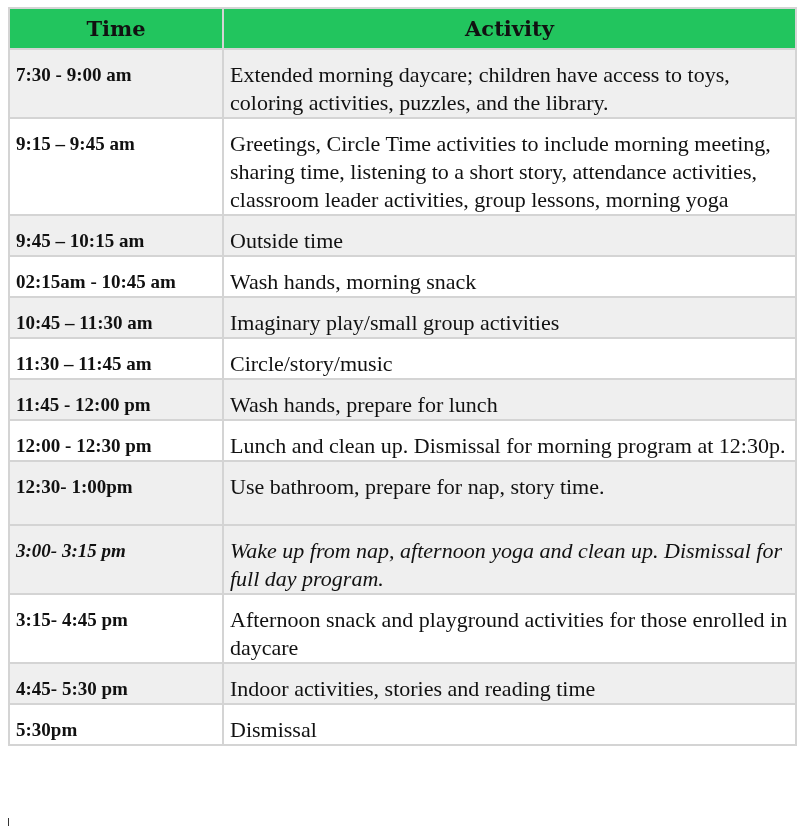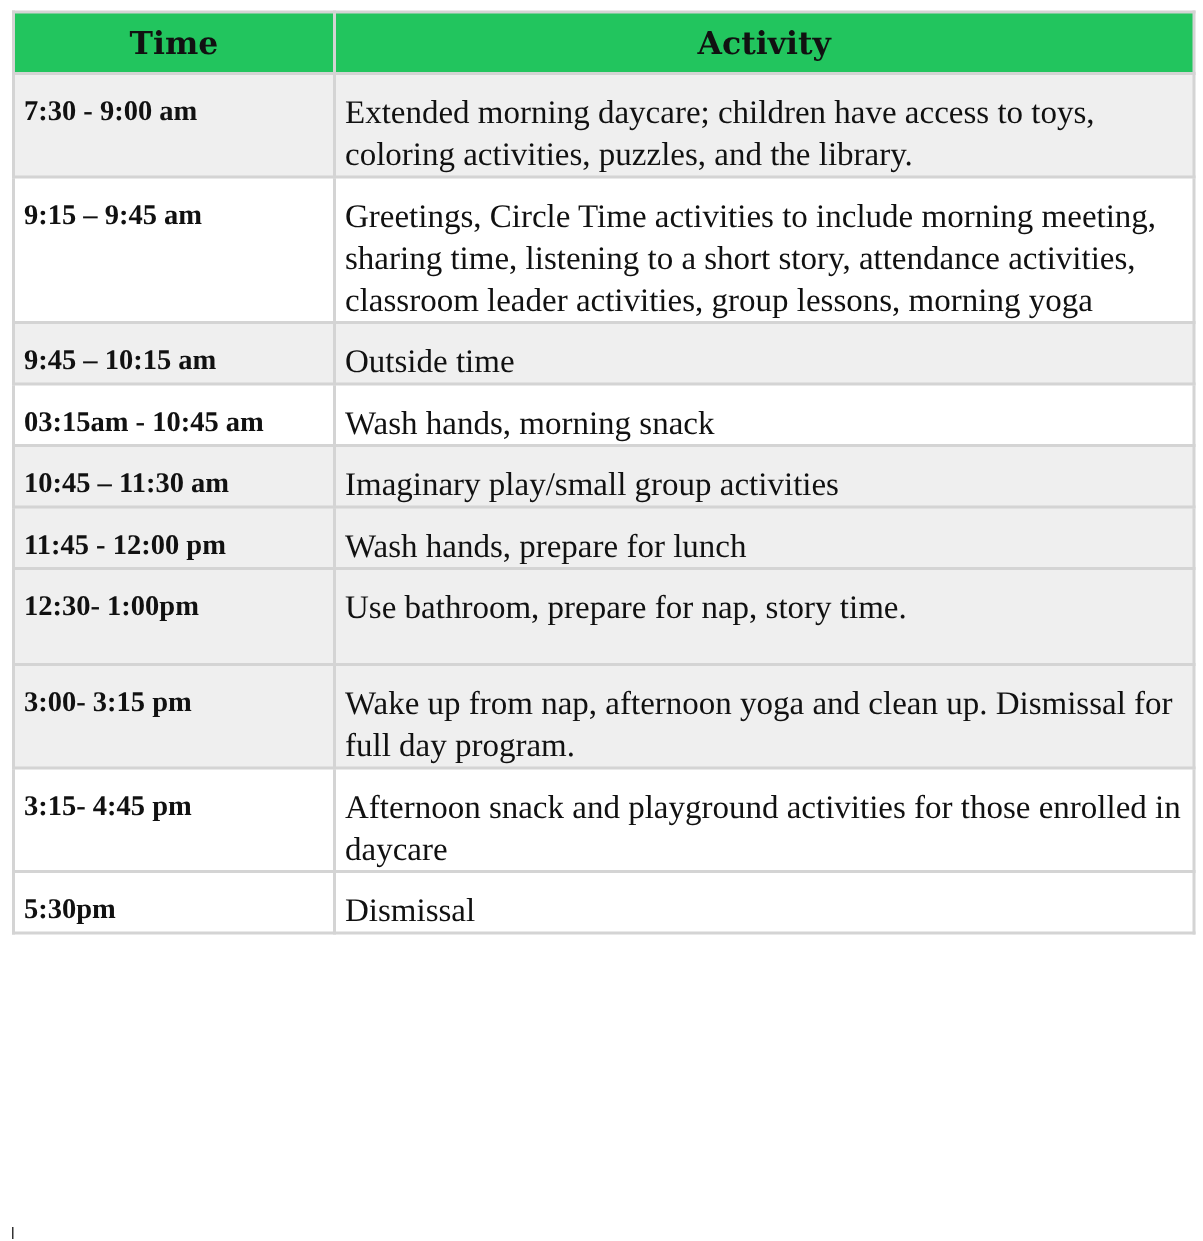--- a/index.html
+++ b/index.html
@@ -48,42 +48,54 @@
       </tr>
       <tr class="plain" style="height: 96px; margin-top: 24px;">
         <td class="time">9:15 – 9:45 am</td>
         <td class="act">Greetings, Circle Time activities to include morning meeting, sharing time, listening to a short story, attendance activities, classroom leader activities, group lessons, morning yoga</td>
       </tr>
       <tr class="shaded" style="height: 39px;">
         <td class="time">9:45 – 10:15 am</td>
         <td class="act">Outside time</td>
       </tr>
       <tr class="plain" style="height: 39px;">
-        <td class="time">03:15am - 10:45 am</td>
+        <td class="time">02:15am - 10:45 am</td>
         <td class="act">Wash hands, morning snack</td>
       </tr>
       <tr class="shaded" style="height: 39px;">
         <td class="time">10:45 – 11:30 am</td>
         <td class="act">Imaginary play/small group activities</td>
       </tr>
+      <tr class="plain" style="height: 39px;">
+        <td class="time">11:30 – 11:45 am</td>
+        <td class="act">Circle/story/music</td>
+      </tr>
       <tr class="shaded" style="height: 39px;">
         <td class="time">11:45 - 12:00 pm</td>
         <td class="act">Wash hands, prepare for lunch</td>
+      </tr>
+      <tr class="plain" style="height: 39px;">
+        <td class="time">12:00 - 12:30 pm</td>
+        <td class="act">Lunch and clean up. Dismissal for morning program at 12:30p.</td>
       </tr>
       <tr class="shaded" style="height: 64px;">
         <td class="time">12:30- 1:00pm</td>
         <td class="act">Use bathroom, prepare for nap, story time.</td>
       </tr>
-      <tr class="shaded" style="height: 68px;">
+      <tr class="shaded" style="height: 68px; font-style: italic;">
         <td class="time">3:00- 3:15 pm</td>
         <td class="act">Wake up from nap, afternoon yoga and clean up. Dismissal for full day program.</td>
       </tr>
       <tr class="plain" style="height: 67px;">
         <td class="time">3:15- 4:45 pm</td>
         <td class="act">Afternoon snack and playground activities for those enrolled in daycare</td>
+      </tr>
+      <tr class="shaded" style="height: 39px;">
+        <td class="time">4:45- 5:30 pm</td>
+        <td class="act">Indoor activities, stories and reading time</td>
       </tr>
       <tr class="plain" style="height: 39px;">
         <td class="time">5:30pm</td>
         <td class="act">Dismissal</td>
       </tr>
     </tbody>
 </table>
 <div class="cursor-mark"></div>
 
 </body></html>

